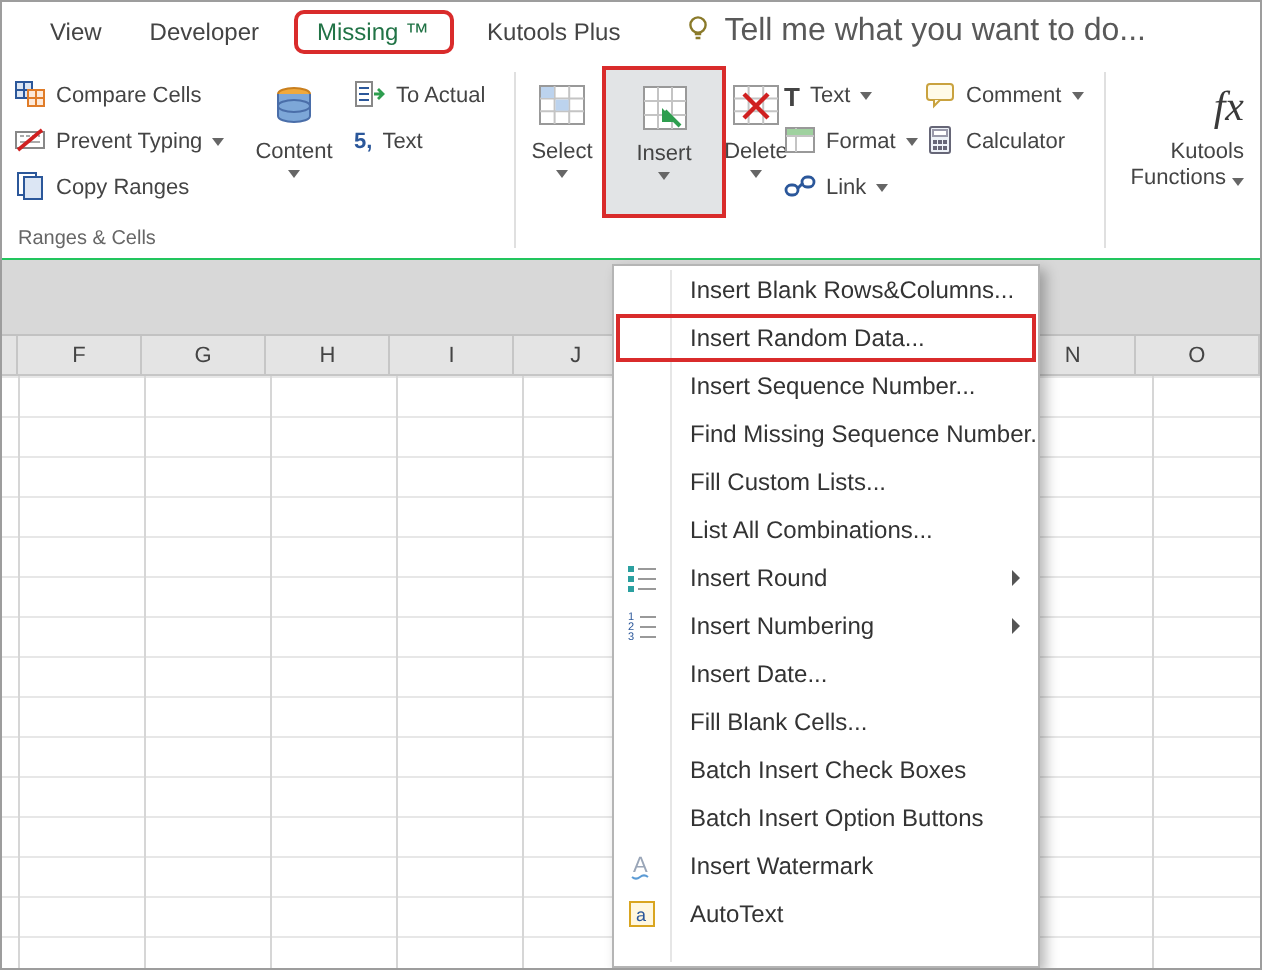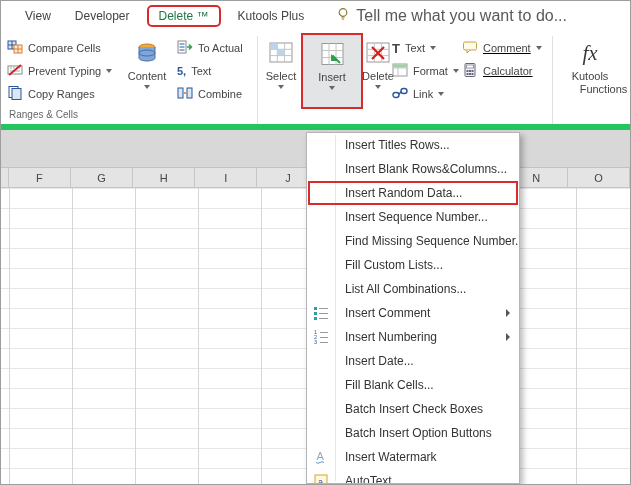--- a/index.html
+++ b/index.html
@@ -6,21 +6,21 @@
   .app{position:relative;width:631px;height:485px;box-sizing:border-box;border:1px solid #9d9d9d;
        font-family:"Liberation Sans",sans-serif;background:#d946ef;overflow:hidden;}
 
   
   .tabbar{position:absolute;top:0;left:0;right:0;height:30px;background:#fff;display:flex;align-items:center;padding-left:12px;}
   .tab{font-size:12px;color:#444;padding:5px 12px;white-space:nowrap;cursor:default;}
   .tab-kutools{color:#217346;border:2px solid #d92b2b;border-radius:5px;padding:2px 10px;margin:0 5px;}
   .tellme{display:flex;align-items:center;gap:6px;margin-left:20px;color:#595959;font-size:16px;white-space:nowrap;}
 
   
-  .ribbon{position:absolute;top:30px;left:0;right:0;height:99px;background:#fff;border-bottom:6px solid #22c55e;box-sizing:border-box;}
+  .ribbon{position:absolute;top:30px;left:0;right:0;height:99px;background:#fff;border-bottom:1px solid #22c55e;box-sizing:border-box;}
   .sgroup{position:absolute;top:6px;display:flex;flex-direction:column;gap:1px;}
   .sbtn{height:22px;display:flex;align-items:center;gap:5px;font-size:11px;color:#444;padding:0 2px;white-space:nowrap;}
   .bbtn{position:absolute;top:3px;height:74px;display:flex;flex-direction:column;align-items:center;font-size:11px;color:#444;box-sizing:border-box;}
   .bbtn .bicon{height:32px;display:flex;align-items:center;justify-content:center;margin-top:3px;}
   .bbtn .blabel{margin-top:1px;white-space:nowrap;}
   .pressed{background:#e2e4e6;border:1px solid #c3c3c3;}
   .redbox{position:absolute;inset:-2px;border:2px solid #d92b2b;pointer-events:none;z-index:5;}
   .caret{width:0;height:0;border-left:3px solid transparent;border-right:3px solid transparent;border-top:4px solid #666;display:inline-block;}
   .bbtn .caret{margin-top:3px;}
   .vsep{position:absolute;top:5px;height:88px;width:1px;background:#e0e0e0;}
@@ -52,21 +52,21 @@
   .mi-redbox{position:absolute;left:1px;right:1px;top:0;bottom:0;border:2px solid #d92b2b;pointer-events:none;}
 </style>
 </head>
 <body>
 
 <div class="app">
 
   <div class="tabbar">
     <div class="tab">View</div>
     <div class="tab">Developer</div>
-    <div class="tab tab-kutools">Delete ™</div>
+    <div class="tab tab-kutools">Missing ™</div>
     <div class="tab">Kutools Plus</div>
     <div class="tellme">
       <span>
         <svg width="14" height="14" viewBox="0 0 14 14">
             <circle cx="7" cy="5.5" r="3.8" fill="none" stroke="#8a7a2a" stroke-width="1.2"></circle>
             <path d="M5.4 10h3.2M5.8 12h2.4" stroke="#8a7a2a" stroke-width="1.2" fill="none"></path>
           </svg>
       </span>
       <span>Tell me what you want to do...</span>
     </div>
@@ -119,28 +119,20 @@
         <span><svg width="16" height="16" viewBox="0 0 16 16">
               <rect x="1" y="2" width="8" height="12" fill="#fff" stroke="#888"></rect>
               <path d="M2.5 5h5M2.5 8h5M2.5 11h5" stroke="#2b579a" fill="none"></path>
               <path d="M10 8h4M12 5.5l2.5 2.5-2.5 2.5" stroke="#2e9e4f" fill="none" stroke-width="1.4"></path>
             </svg></span>
         <span>To Actual</span>
       </div>
       <div class="sbtn">
         <span class="round-glyph">5,</span>
         <span>Text</span>
-      </div>
-      <div class="sbtn">
-        <span><svg width="16" height="16" viewBox="0 0 16 16">
-              <rect x="1" y="3" width="5" height="10" fill="#dce6f4" stroke="#2b579a"></rect>
-              <rect x="10" y="3" width="5" height="10" fill="#dce6f4" stroke="#2b579a"></rect>
-              <path d="M6.7 8h2.6" stroke="#e07c28" stroke-width="1.6" fill="none"></path>
-            </svg></span>
-        <span>Combine</span>
       </div>
     </div>
 
     <div class="vsep" style="left:256px;"></div>
 
     <div class="bbtn" style="left:261px;width:38px;">
       <span class="bicon">
         <svg width="26" height="24" viewBox="0 0 26 24">
             <rect x="2" y="2" width="22" height="19" fill="#fff" stroke="#999"></rect>
             <path d="M2 8.3h22M2 14.6h22M9.3 2v19M16.6 2v19" stroke="#c4c4c4" fill="none"></path>
@@ -197,21 +189,21 @@
         <span><svg width="16" height="16" viewBox="0 0 16 16">
               <path d="M6.5 9.5l3-3" stroke="#2b579a" stroke-width="1.5" fill="none"></path>
               <rect x="1" y="7.5" width="6" height="5" rx="2.5" fill="none" stroke="#2b579a" stroke-width="1.4"></rect>
               <rect x="9" y="3.5" width="6" height="5" rx="2.5" fill="none" stroke="#2b579a" stroke-width="1.4"></rect>
             </svg></span>
         <span>Link</span>
         <span class="caret"></span>
       </div>
     </div>
 
-    <div class="sgroup" style="left:459px;text-decoration:underline;">
+    <div class="sgroup" style="left:459px;">
       <div class="sbtn">
         <span><svg width="16" height="16" viewBox="0 0 16 16">
               <rect x="1.5" y="3" width="13" height="8" rx="1.5" fill="#fffbe8" stroke="#c9a23f"></rect>
               <path d="M5 11v3l3-3" fill="#fffbe8" stroke="#c9a23f"></path>
             </svg></span>
         <span>Comment</span>
         <span class="caret"></span>
       </div>
       <div class="sbtn">
         <span><svg width="16" height="16" viewBox="0 0 16 16">
@@ -225,21 +217,21 @@
                 <rect x="7" y="11" width="2" height="2"></rect>
                 <rect x="9.5" y="11" width="2" height="2"></rect>
               </g>
             </svg></span>
         <span>Calculator</span>
       </div>
     </div>
 
     <div class="vsep" style="left:551px;"></div>
 
-    <div class="bbtn" style="left:557px;width:64px;">
+    <div class="bbtn" style="left:557px;width:64px;align-items:flex-end;">
       <span class="bicon fx-glyph">fx</span>
       <span class="blabel">Kutools</span>
       <span class="blabel" style="display:flex;align-items:center;gap:3px;padding-left:36px;">
         <span>Functions</span>
         <span class="caret"></span>
       </span>
     </div>
 
     <div class="group-label">Ranges &amp; Cells</div>
   </div>
@@ -259,23 +251,20 @@
     <div class="colh">N</div>
     <div class="colh">O</div>
   </div>
 
   <div class="grid"></div>
 
   <div class="menu">
     <div class="gutterline"></div>
 
     <div class="mi">
-      <span>Insert Titles Rows...</span>
-    </div>
-    <div class="mi">
       <span>Insert Blank Rows&amp;Columns...</span>
     </div>
     <div class="mi">
       <div class="mi-redbox"></div>
       <span>Insert Random Data...</span>
     </div>
     <div class="mi">
       <span>Insert Sequence Number...</span>
     </div>
     <div class="mi">
@@ -289,21 +278,21 @@
     </div>
     <div class="mi">
       <span class="mi-icon"><svg width="16" height="16" viewBox="0 0 16 16">
             <g fill="#2ba0a0">
               <rect x="1" y="2" width="3" height="3"></rect>
               <rect x="1" y="7" width="3" height="3"></rect>
               <rect x="1" y="12" width="3" height="3"></rect>
             </g>
             <path d="M6 3.5h9M6 8.5h9M6 13.5h9" stroke="#999" fill="none"></path>
           </svg></span>
-      <span>Insert Comment</span>
+      <span>Insert Round</span>
       <span class="mi-sub"></span>
     </div>
     <div class="mi">
       <span class="mi-icon"><svg width="16" height="16" viewBox="0 0 16 16">
             <g fill="#2b579a" font-size="5.5" font-family="sans-serif">
               <text x="1" y="5">1</text>
               <text x="1" y="10">2</text>
               <text x="1" y="15">3</text>
             </g>
             <path d="M7 3.5h8M7 8.5h8M7 13.5h8" stroke="#999" fill="none"></path>

